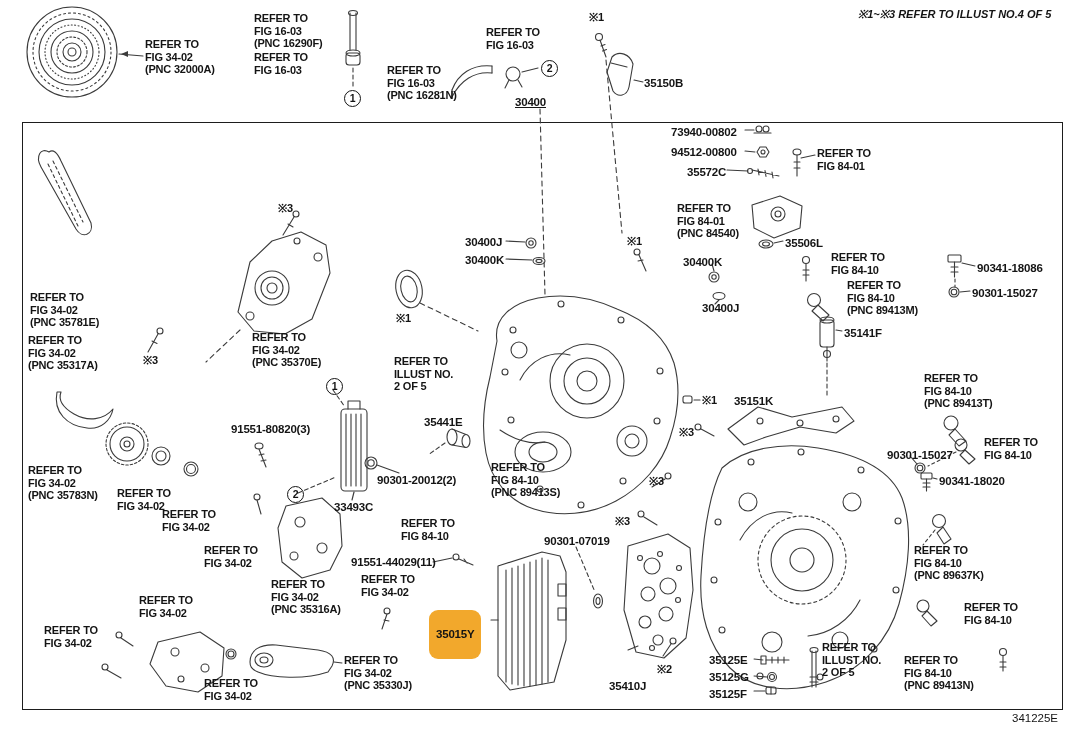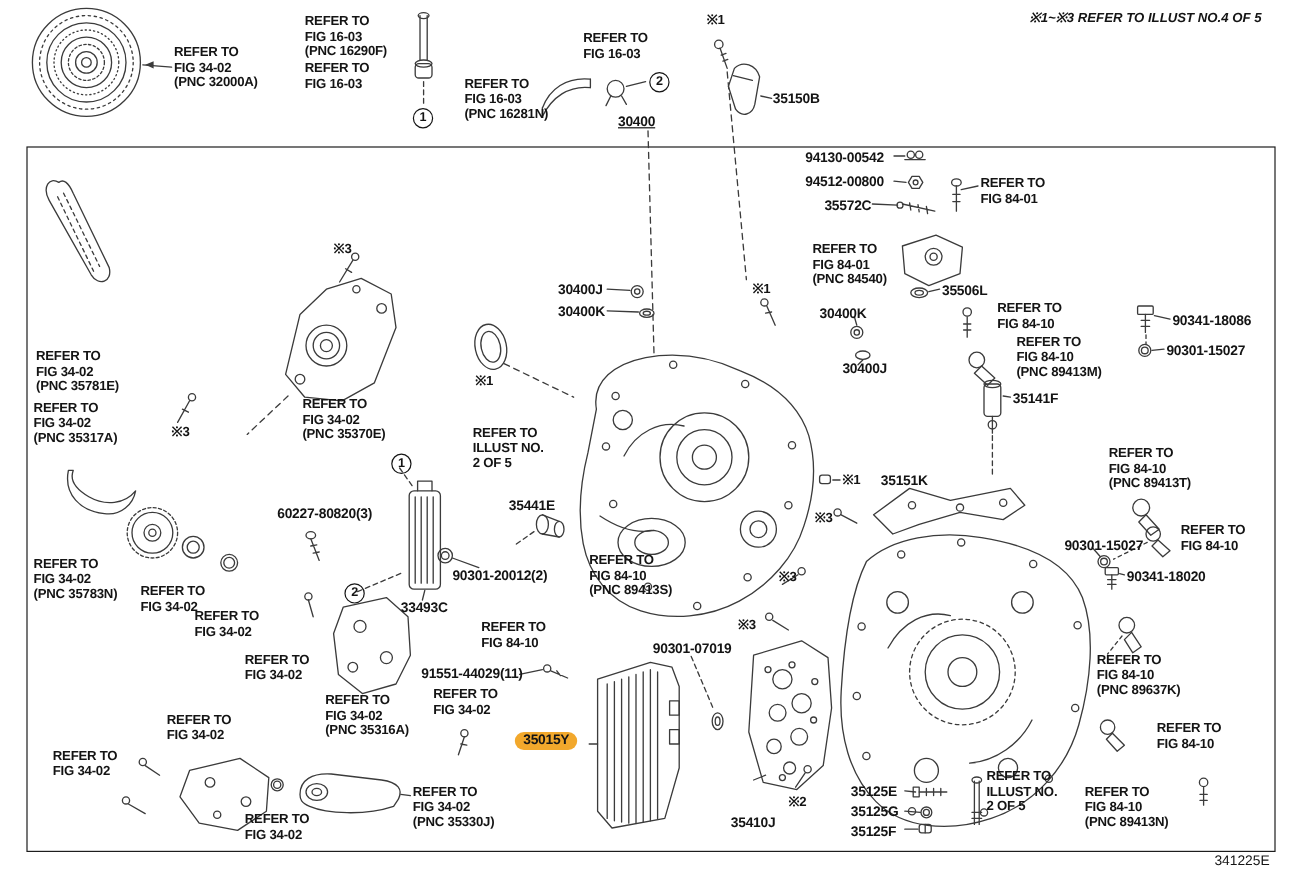--- a/index.html
+++ b/index.html
@@ -5,21 +5,21 @@
   html,body{margin:0;padding:0;background:#ffffff;}
   #stage{position:relative;width:1087px;height:739px;background:#ffffff;overflow:hidden;
          font-family:"Liberation Sans",sans-serif;}
   #frame{position:absolute;left:22px;top:122px;width:1041px;height:588px;
          border:1.5px solid #1d1d1d;box-sizing:border-box;z-index:0;}
   svg.art{position:absolute;left:0;top:0;z-index:1;}
   #label-layer{position:absolute;left:0;top:0;width:100%;height:100%;z-index:2;}
   .lbl{position:absolute;font-weight:bold;font-size:11px;line-height:1.14;color:#141414;
        white-space:pre;letter-spacing:-0.2px;}
   .lbl.part{font-size:11.5px;}
-  .lbl.hl{border-radius:9px;padding:1px 7px;margin-left:-7px;margin-top:-2px;}
+  .lbl.hl{border-radius:9px;padding:18px 7px;margin-left:-7px;margin-top:-2px;}
   .lbl.circ{width:15px;height:15px;border:1.4px solid #141414;border-radius:50%;
             text-align:center;line-height:15px;font-size:10.5px;padding:0;}
   .lbl.sym{font-size:11px;}
   .static-note{position:absolute;font-weight:bold;font-size:11px;color:#141414;z-index:2;white-space:pre;font-style:italic;}
   .static-code{position:absolute;font-weight:normal;font-size:11.5px;color:#141414;z-index:2;}
 </style>
 </head>
 <body>
 
 <div id="stage">
@@ -442,21 +442,21 @@
       <div class="lbl refer" style="left: 394px; top: 355px;">REFER TO
 ILLUST NO.
 2 OF 5</div>
       <div class="lbl refer" style="left: 28px; top: 464px;">REFER TO
 FIG 34-02
 (PNC 35783N)</div>
       <div class="lbl refer" style="left: 117px; top: 487px;">REFER TO
 FIG 34-02</div>
       <div class="lbl refer" style="left: 162px; top: 508px;">REFER TO
 FIG 34-02</div>
-      <div class="lbl part" style="left: 231px; top: 423px;">60227-80820(3)</div>
+      <div class="lbl part" style="left: 231px; top: 423px;">91551-80820(3)</div>
       <div class="lbl circ" style="left: 326px; top: 378px;">1</div>
       <div class="lbl part" style="left: 424px; top: 416px;">35441E</div>
       <div class="lbl part" style="left: 377px; top: 474px;">90301-20012(2)</div>
       <div class="lbl circ" style="left: 287px; top: 486px;">2</div>
       <div class="lbl part" style="left: 334px; top: 501px;">33493C</div>
       <div class="lbl refer" style="left: 204px; top: 544px;">REFER TO
 FIG 34-02</div>
       <div class="lbl refer" style="left: 491px; top: 461px;">REFER TO
 FIG 84-10
 (PNC 89413S)</div>
@@ -477,21 +477,21 @@
       <div class="lbl refer" style="left: 204px; top: 677px;">REFER TO
 FIG 34-02</div>
       <div class="lbl refer" style="left: 344px; top: 654px;">REFER TO
 FIG 34-02
 (PNC 35330J)</div>
       <div class="lbl part" style="left: 609px; top: 652px; margin-top: 28px;">35410J</div>
       <div class="lbl sym" style="left: 657px; top: 663px;">※2</div>
       <div class="lbl part" style="left: 709px; top: 654px;">35125E</div>
       <div class="lbl part" style="left: 709px; top: 671px;">35125G</div>
       <div class="lbl part" style="left: 709px; top: 688px;">35125F</div>
-      <div class="lbl part" style="left: 671px; top: 126px;">94130-00542</div>
+      <div class="lbl part" style="left: 671px; top: 126px;">73940-00802</div>
       <div class="lbl part" style="left: 671px; top: 146px;">94512-00800</div>
       <div class="lbl part" style="left: 687px; top: 166px;">35572C</div>
       <div class="lbl refer" style="left: 817px; top: 147px;">REFER TO
 FIG 84-01</div>
       <div class="lbl refer" style="left: 677px; top: 202px;">REFER TO
 FIG 84-01
 (PNC 84540)</div>
       <div class="lbl part" style="left: 785px; top: 237px;">35506L</div>
       <div class="lbl sym" style="left: 627px; top: 235px;">※1</div>
       <div class="lbl part" style="left: 683px; top: 256px;">30400K</div>

